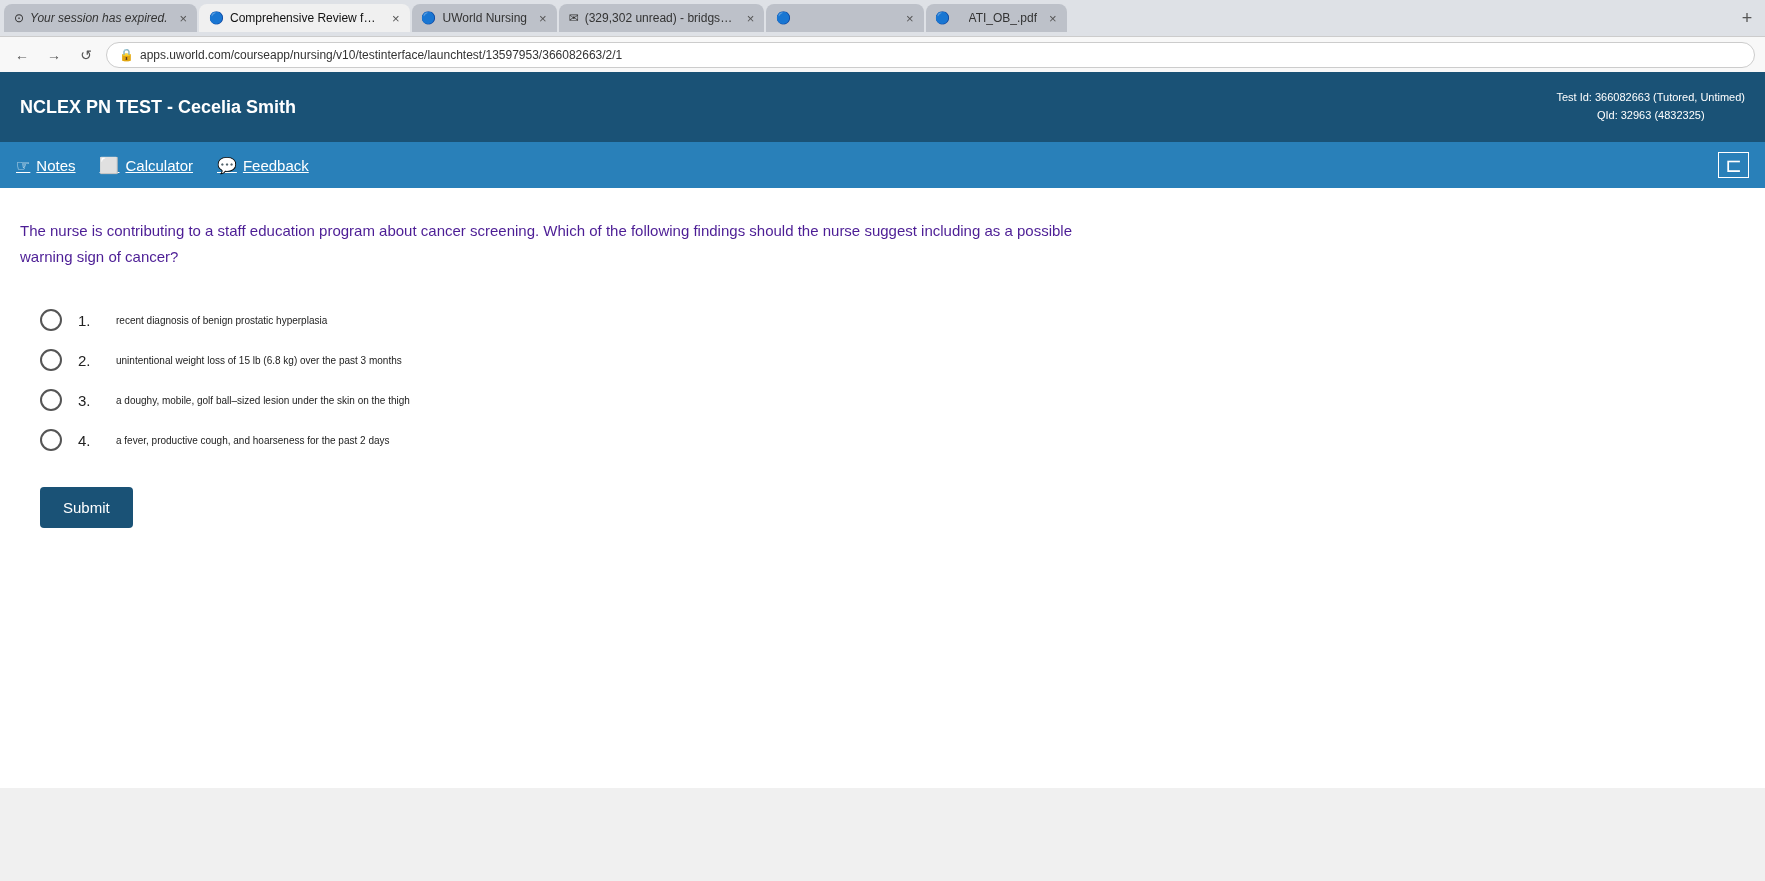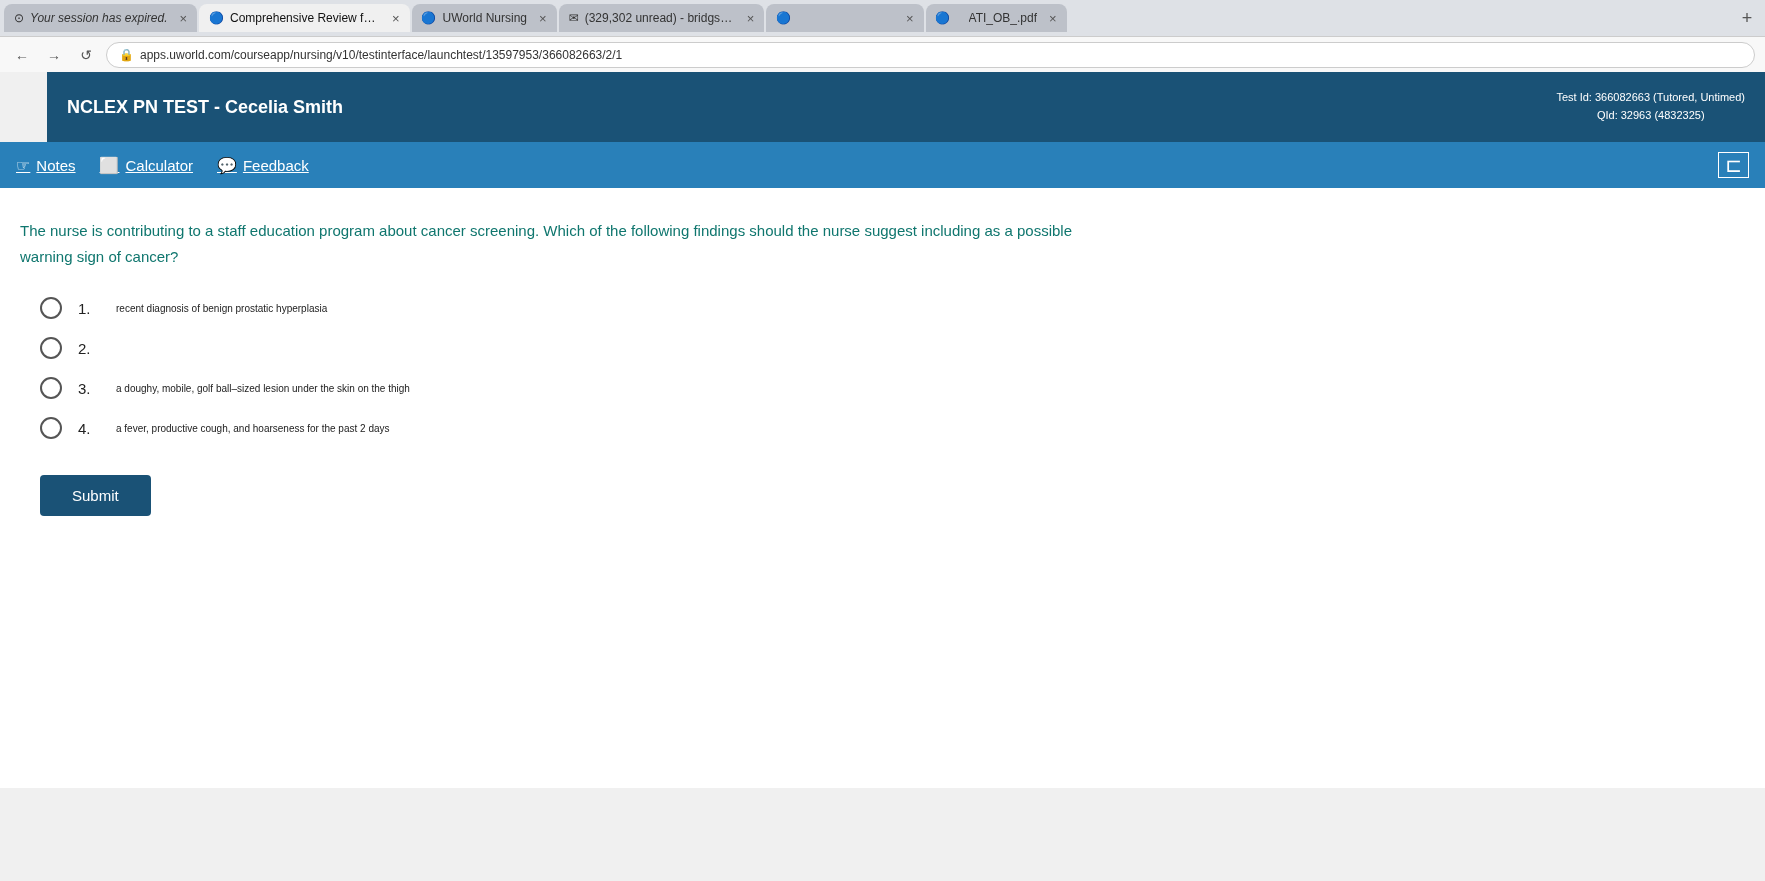--- a/index.html
+++ b/index.html
@@ -100,21 +100,20 @@
 
     
     .app-header {
       background: #1a5276;
       color: white;
       display: flex;
       align-items: center;
       justify-content: space-between;
       padding: 10px 20px;
       min-height: 70px;
-      margin-left: 47px;
     }
 
     .app-title {
       font-size: 18px;
       font-weight: bold;
     }
 
     .test-info {
       text-align: center;
       font-size: 11px;
@@ -156,23 +155,23 @@
 
     
     .question-area {
       background: white;
       min-height: 600px;
       padding: 30px 30px 30px 20px;
     }
 
     .question-text {
       font-size: 15px;
-      color: #0f766e;
+      color: #4c1d95;
       line-height: 1.7;
-      margin-bottom: 28px;
+      margin-bottom: 40px;
       max-width: 1100px;
     }
 
     .options-list {
       list-style: none;
       display: flex;
       flex-direction: column;
       gap: 18px;
       margin-left: 20px;
       margin-bottom: 36px;
@@ -203,21 +202,21 @@
     }
 
     .option-text {
       font-size: 10px;
     }
 
     .submit-btn {
       background: #1a5276;
       color: white;
       border: none;
-      padding: 12px 32px;
+      padding: 12px 23px;
       font-size: 15px;
       border-radius: 4px;
       cursor: pointer;
       margin-left: 20px;
     }
   </style>
 </head>
 <body>
 
 <div class="browser-chrome">
@@ -298,20 +297,21 @@
   <ul class="options-list" id="options-list">
 
   <li class="option-item">
       <div class="option-radio"></div>
       <span class="option-number">1.</span>
       <span class="option-text">recent diagnosis of benign prostatic hyperplasia</span>
     </li>
       <li class="option-item">
       <div class="option-radio"></div>
       <span class="option-number">2.</span>
+      <span class="option-text">unintentional weight loss of 15 lb (6.8 kg) over the past 3 months</span>
     </li>
       <li class="option-item">
       <div class="option-radio"></div>
       <span class="option-number">3.</span>
       <span class="option-text">a doughy, mobile, golf ball–sized lesion under the skin on the thigh</span>
     </li>
       <li class="option-item">
       <div class="option-radio"></div>
       <span class="option-number">4.</span>
       <span class="option-text">a fever, productive cough, and hoarseness for the past 2 days</span>

